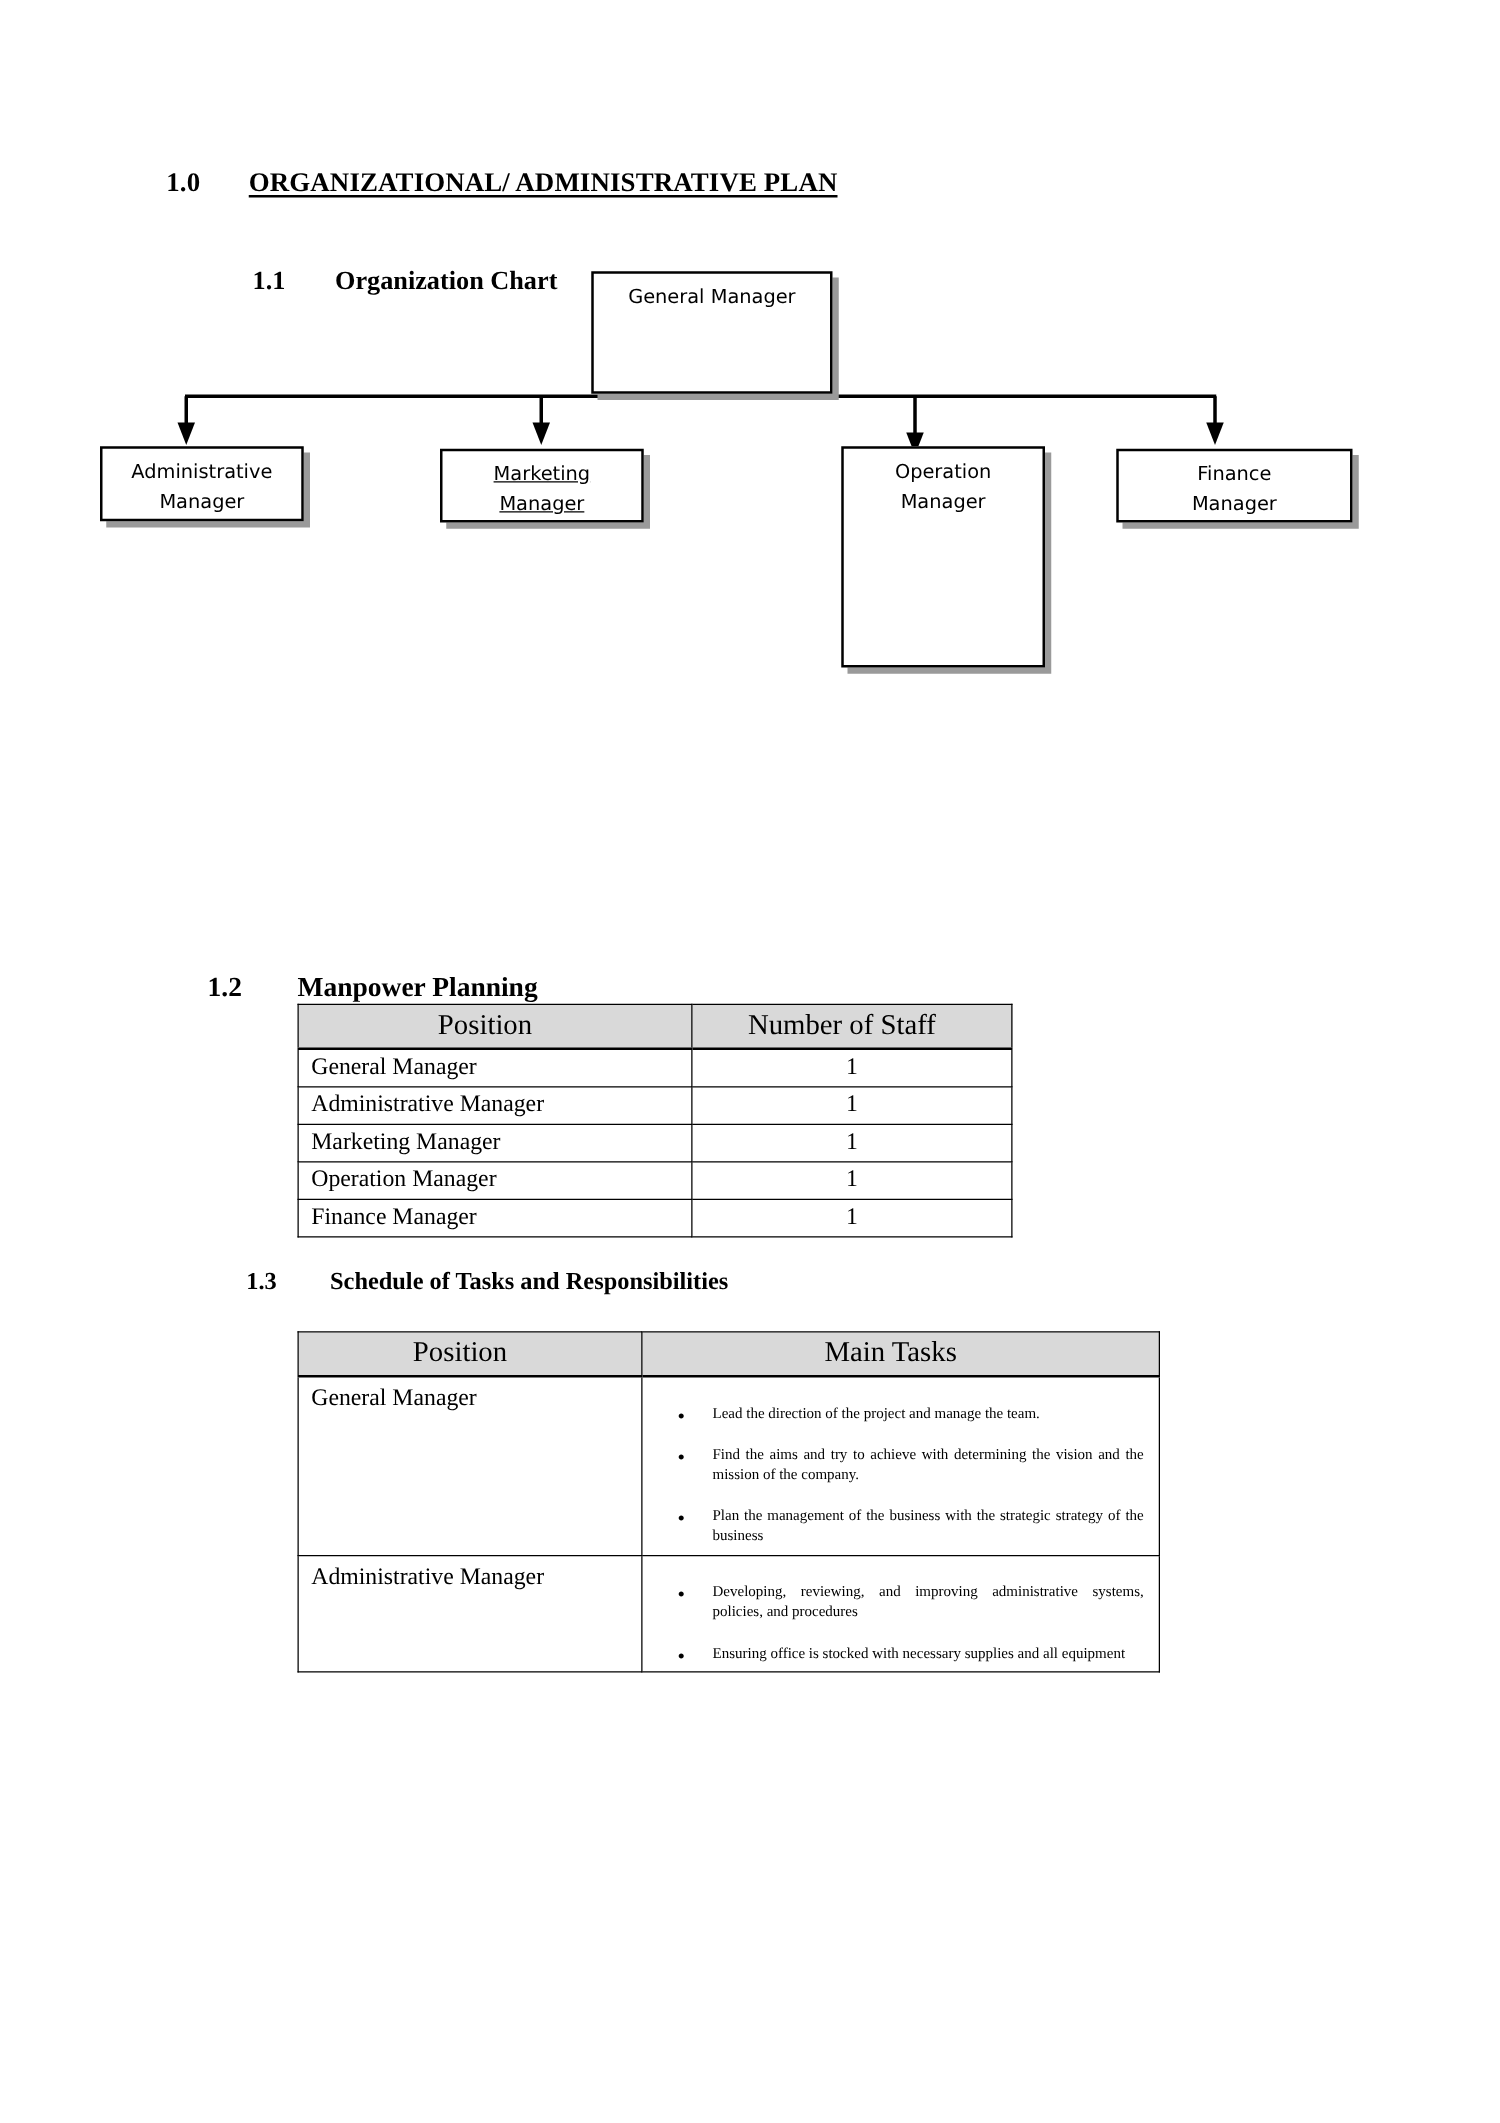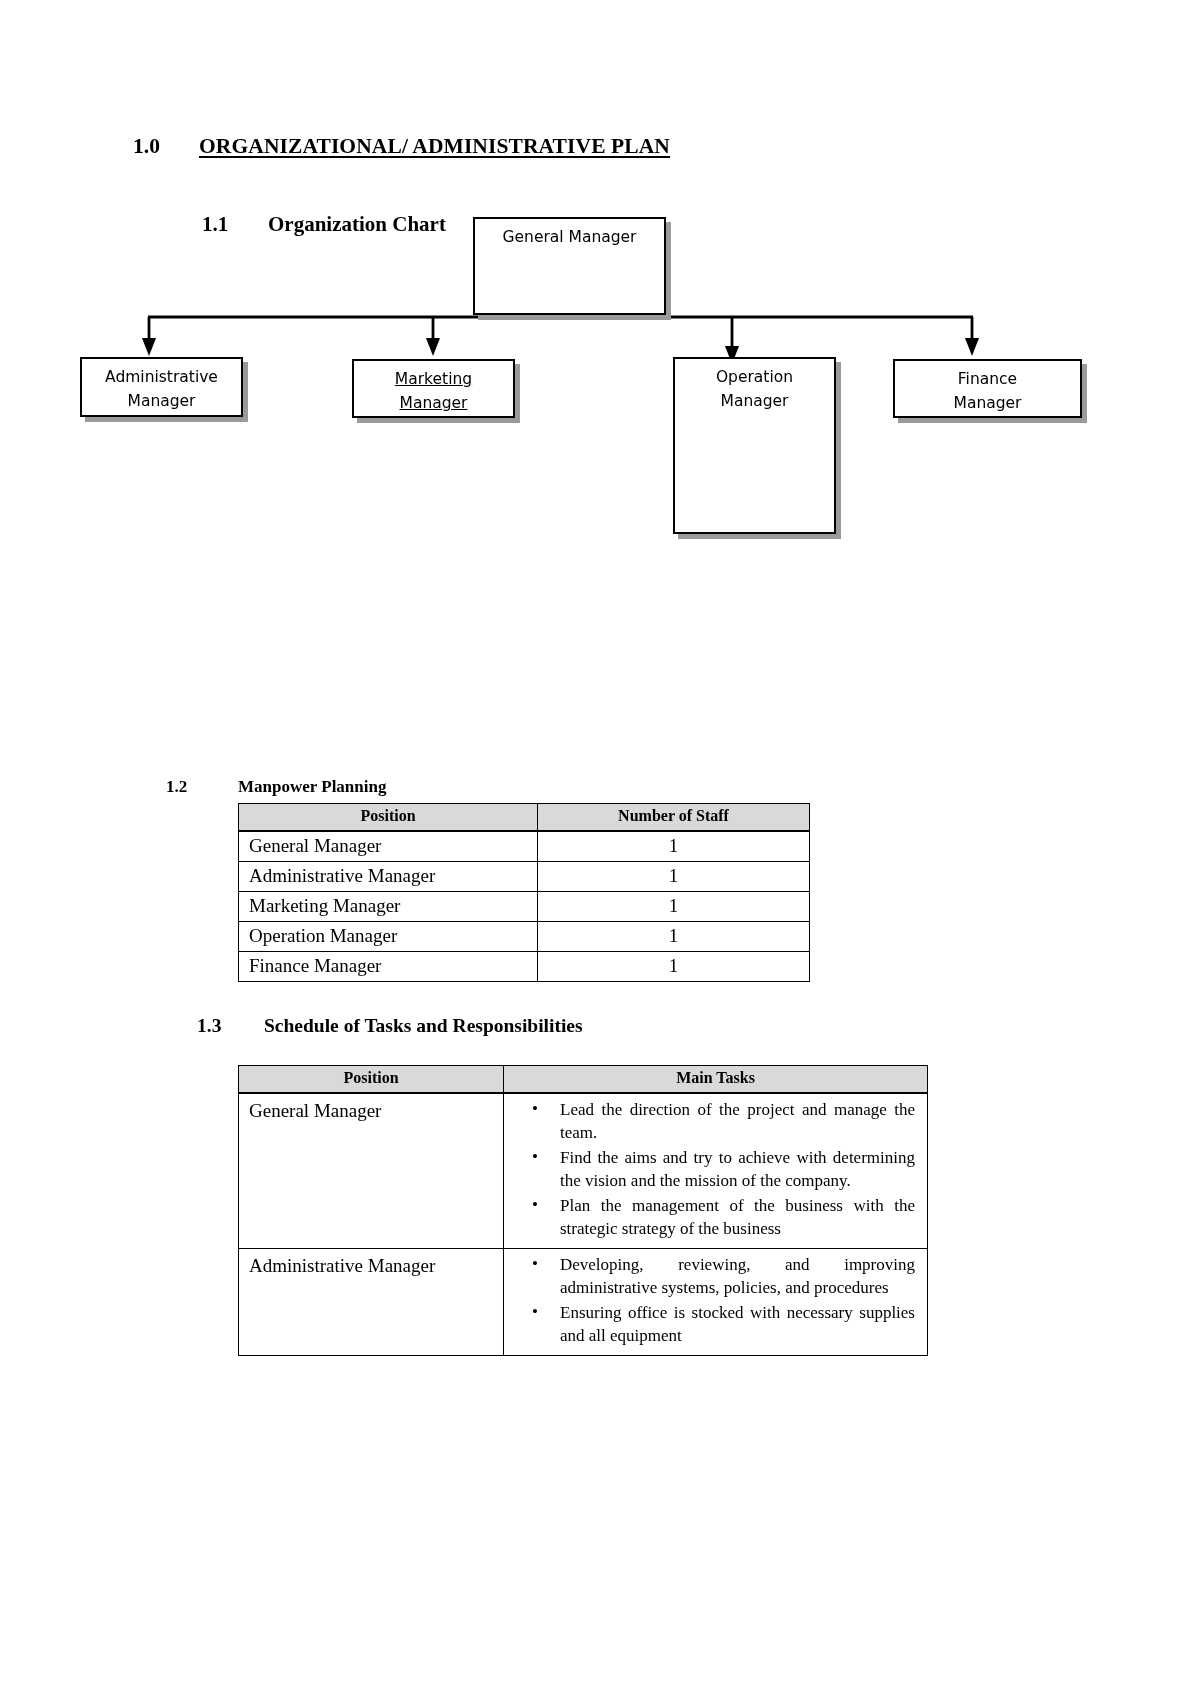--- a/index.html
+++ b/index.html
@@ -32,21 +32,21 @@
   .h-main .num { display: inline-block; width: 66px; }
   .h-main .txt { text-decoration: underline; text-underline-offset: 3px; }
 
   .h-sub {
     position: absolute;
     font-weight: bold;
     white-space: nowrap;
   }
   .h-11 { left: 166px; top: 212px; font-size: 21px; margin-left: 36px; }
   .h-11 .num { display: inline-block; width: 66px; }
-  .h-12 { left: 166px; top: 777px; font-size: 17px; }
+  .h-12 { left: 166px; top: 777px; font-size: 22px; }
   .h-12 .num { display: inline-block; width: 72px; }
   .h-13 { left: 197px; top: 1015px; font-size: 19.5px; }
   .h-13 .num { display: inline-block; width: 67px; }
 
   
   .orgchart {
     position: absolute;
     left: 0;
     top: 0;
     width: 1200px;
@@ -78,23 +78,23 @@
   }
   table td, table th {
     border: 1.6px solid #000000;
     padding: 0;
     vertical-align: top;
     font-weight: normal;
   }
   .hdr-cell {
     background: #d9d9d9;
     text-align: center;
-    font-weight: bold;
-    font-size: 16px;
-    padding: 3px 4px 5px 4px;
+    font-weight: normal;
+    font-size: 23px;
+    padding: 3px 20px 5px 4px;
     border-bottom-width: 2.2px;
   }
 
   
   #manpower-table { left: 238px; top: 803px; width: 572px; }
   #manpower-table td.pos {
     font-size: 19px;
     padding: 3px 4px 4px 10px;
     white-space: nowrap;
   }
@@ -115,25 +115,25 @@
   #tasks-table td.tasks {
     padding: 4px 12px 6px 10px;
   }
   #tasks-table ul {
     margin: 0;
     padding: 0 0 0 46px;
     list-style: none;
   }
   #tasks-table li {
     position: relative;
-    font-size: 17px;
+    font-size: 12px;
     line-height: 1.38;
     text-align: justify;
     text-justify: inter-word;
-    margin: 0 0 1px 0;
+    margin: 16px 0 1px 0;
   }
   #tasks-table li::before {
     content: "\2022";
     position: absolute;
     left: -28px;
     top: -1px;
     font-size: 17px;
   }
 </style>
 </head>

